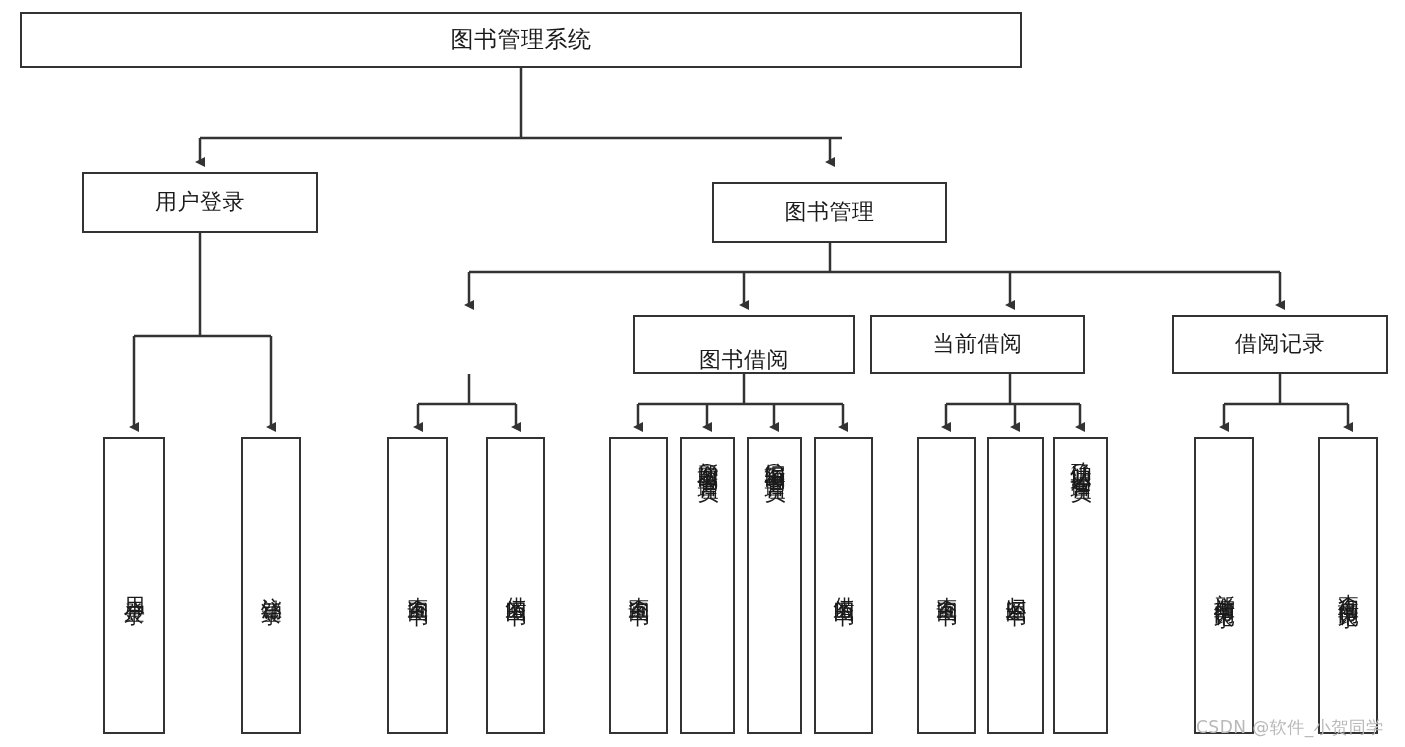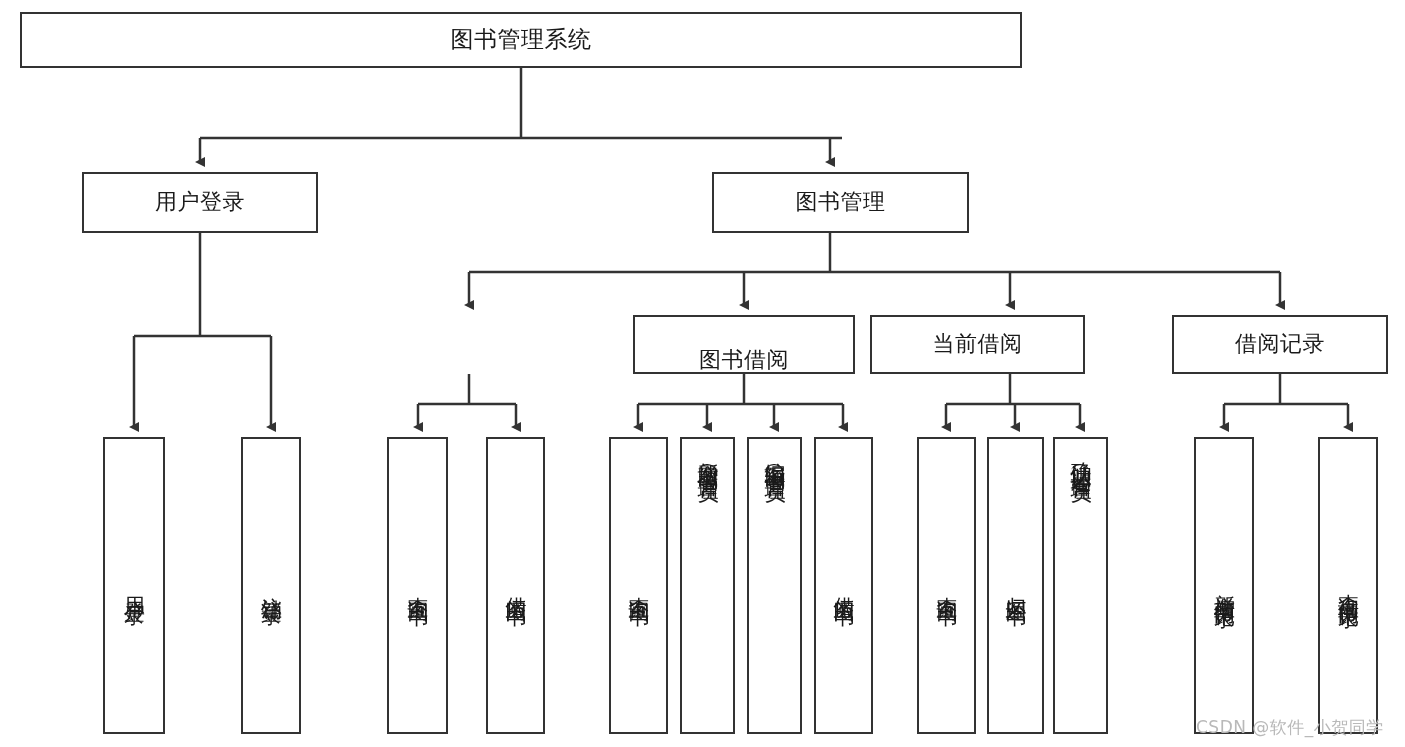--- a/index.html
+++ b/index.html
@@ -128,21 +128,21 @@
     </g>
   </svg>
 
   <div class="node h root" id="node-root" style="left: 20px; top: 12px; width: 1002px; height: 56px; text-align: center;">
     <span>图书管理系统</span>
   </div>
 
   <div class="node h" id="node-l2-0" style="left: 82px; top: 172px; width: 236px; height: 61px;">
     <span>用户登录</span>
   </div>
-  <div class="node h" id="node-l2-1" style="left: 712px; top: 172px; width: 257px; height: 61px;">
+  <div class="node h" id="node-l2-1" style="left: 712px; top: 182px; width: 235px; height: 61px;">
     <span>图书管理</span>
   </div>
 
   <div class="node h" id="node-l3-1" style="left: 633px; top: 315px; width: 222px; height: 59px; align-items: flex-end;">
     <span>图书借阅</span>
   </div>
   <div class="node h" id="node-l3-2" style="left: 870px; top: 315px; width: 215px; height: 59px;">
     <span>当前借阅</span>
   </div>
   <div class="node h" id="node-l3-3" style="left: 1172px; top: 315px; width: 216px; height: 59px; text-align: right;">

